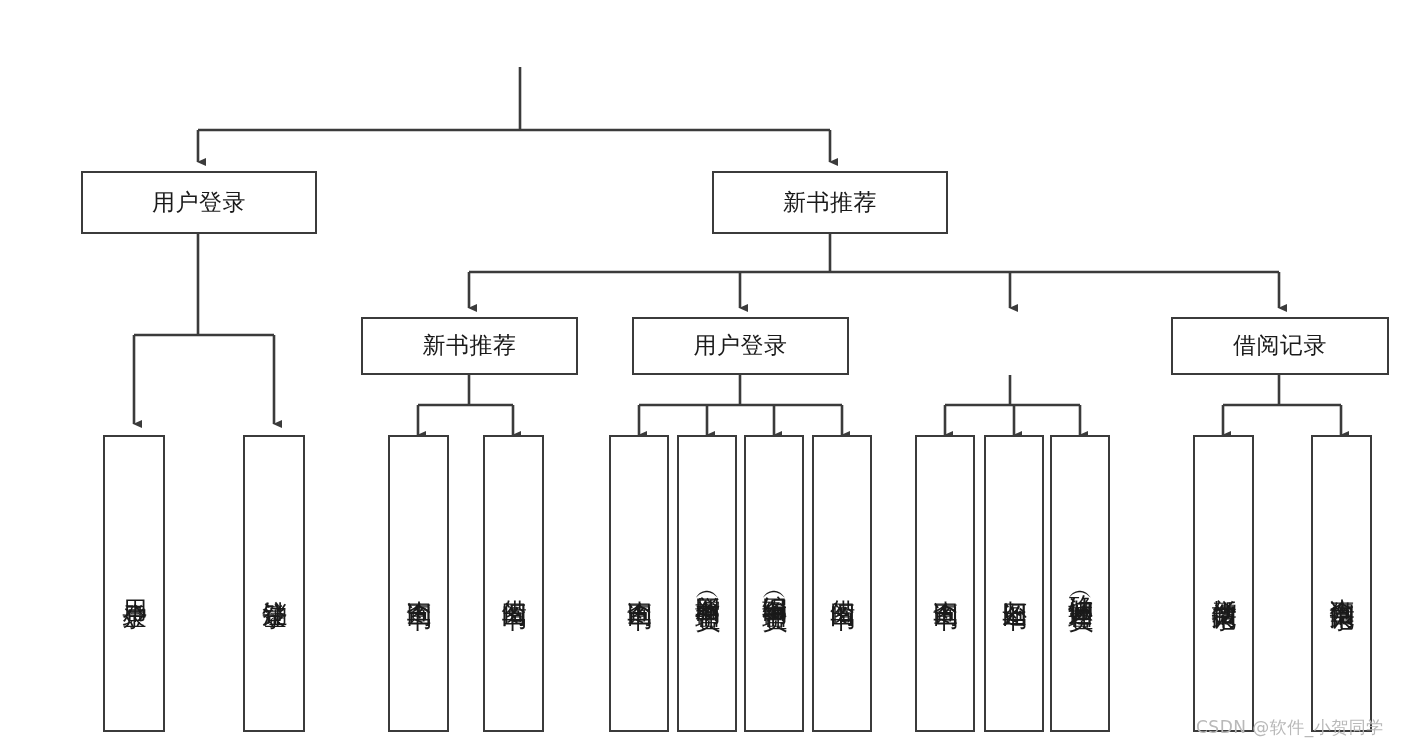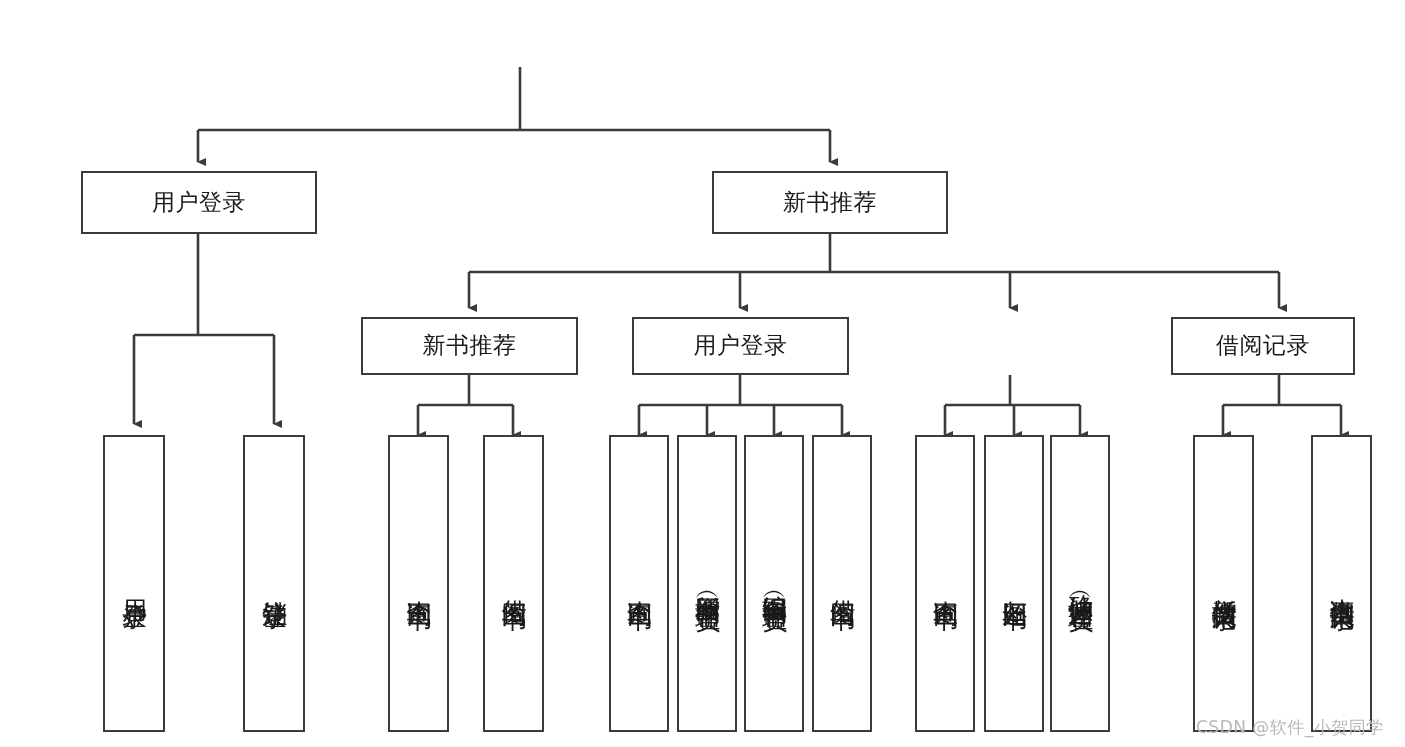--- a/index.html
+++ b/index.html
@@ -136,21 +136,21 @@
   <div class="node horiz" style="left:712px; top:171px; width:236px; height:63px;">
     <span class="node-label">新书推荐</span>
   </div>
 
   <div class="node horiz" style="left:361px; top:317px; width:217px; height:58px;">
     <span class="node-label">新书推荐</span>
   </div>
   <div class="node horiz" style="left:632px; top:317px; width:217px; height:58px;">
     <span class="node-label">用户登录</span>
   </div>
-  <div class="node horiz" style="left:1171px; top:317px; width:184px; height:58px;">
+  <div class="node horiz" style="left:1171px; top:317px; width:218px; height:58px;">
     <span class="node-label">借阅记录</span>
   </div>
 
   <div class="node vert" style="left:103px; top:435px; width:62px; height:297px;">
     <span class="node-label">用户登录</span>
   </div>
   <div class="node vert" style="left:243px; top:435px; width:62px; height:297px;">
     <span class="node-label">注销登录</span>
   </div>
 

